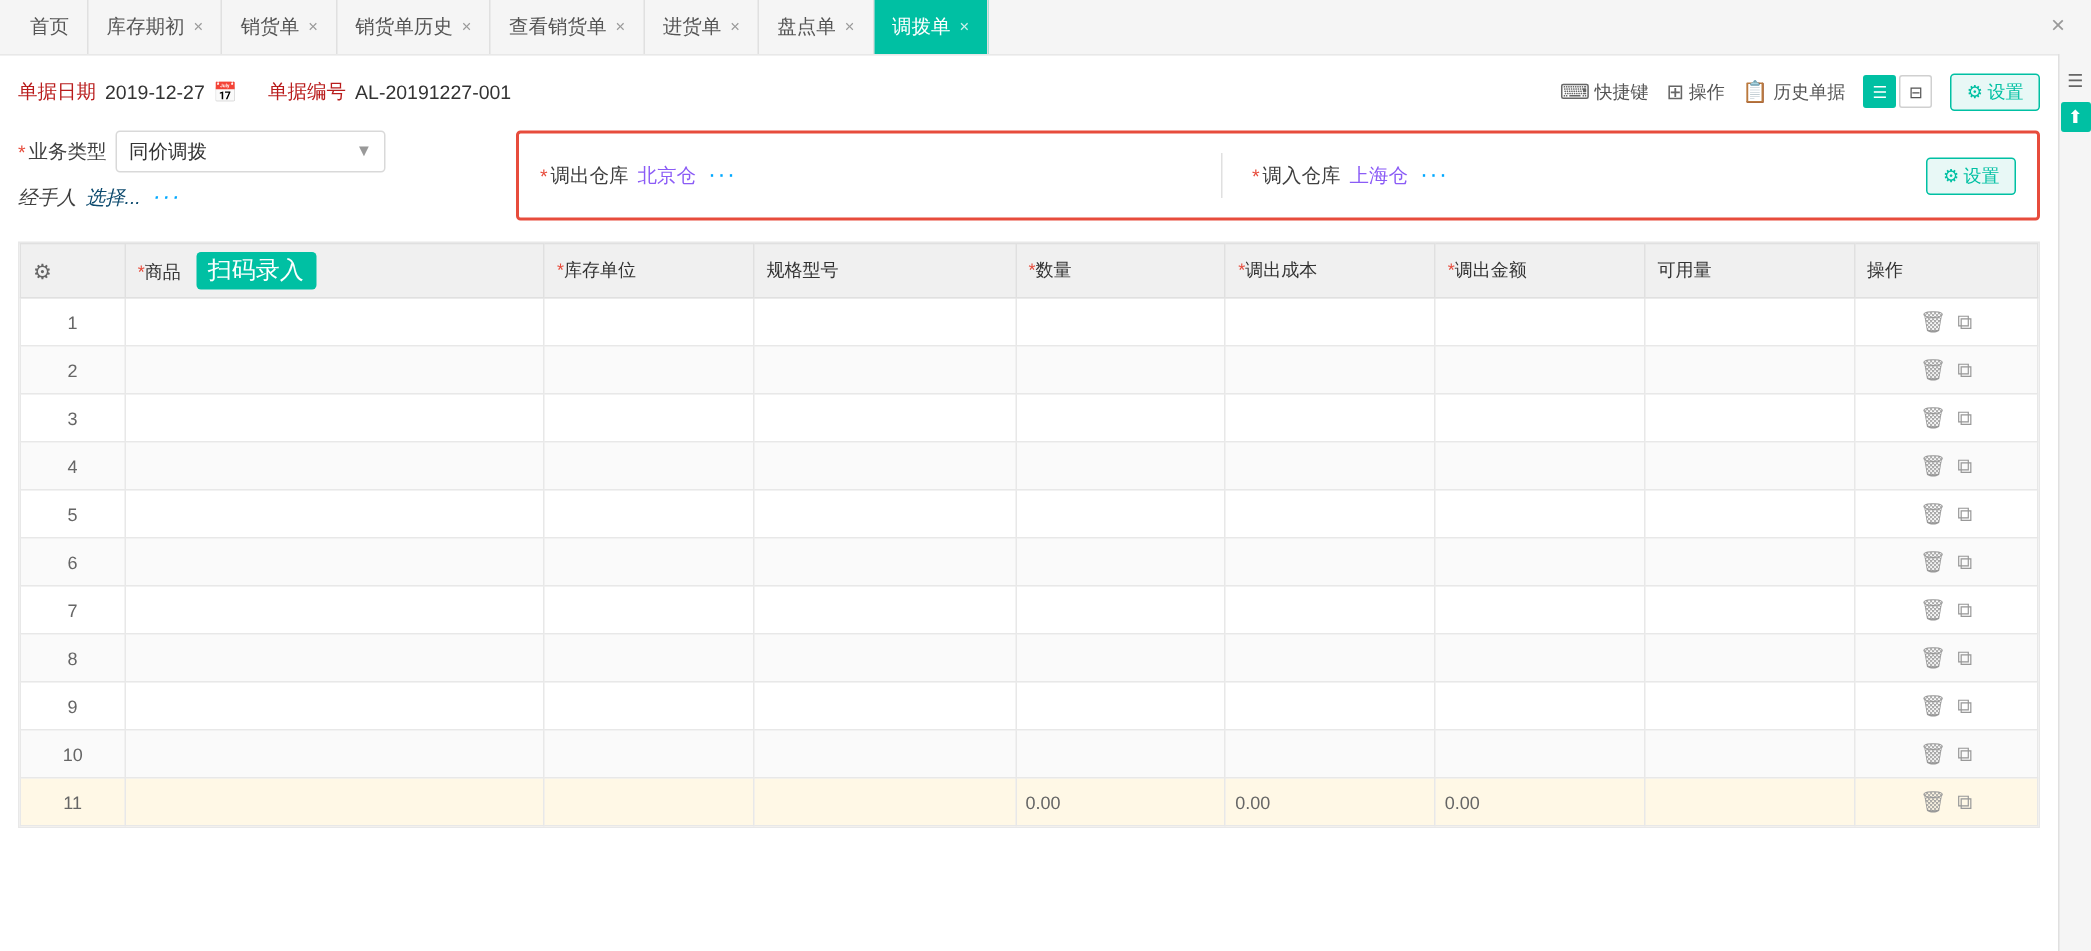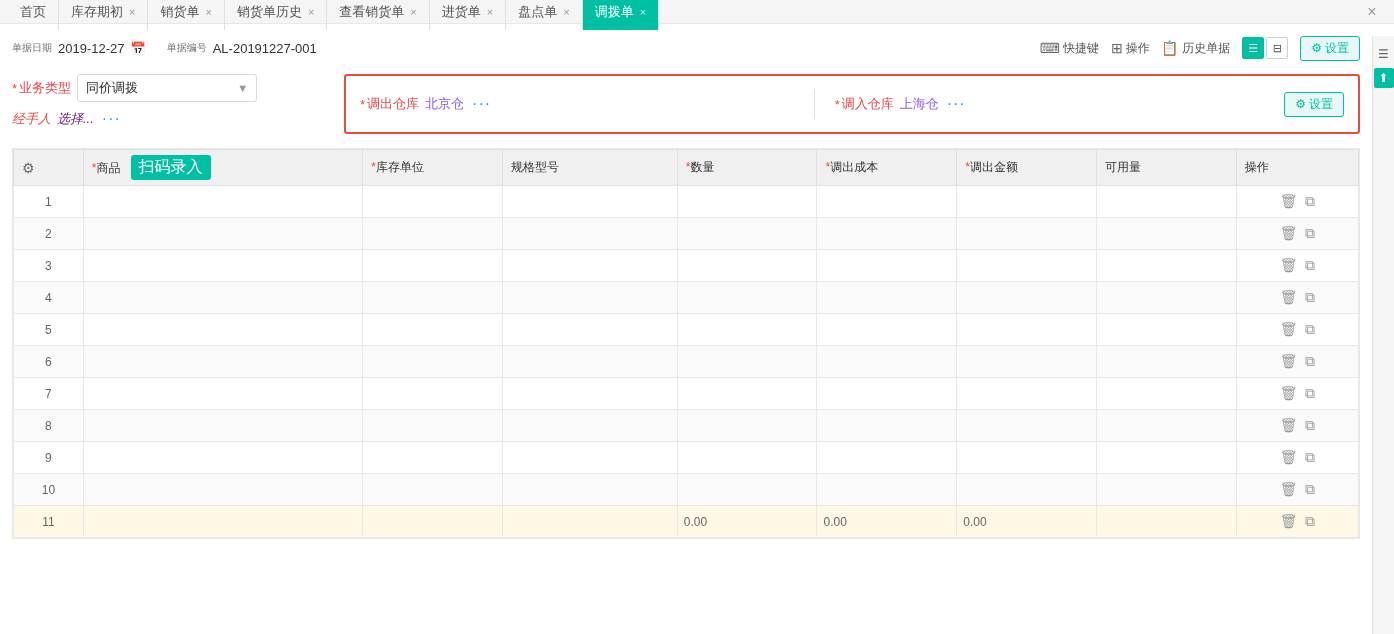--- a/index.html
+++ b/index.html
@@ -4,21 +4,21 @@
   <style>
     * { box-sizing: border-box; margin: 0; padding: 0; }
     body { font-family: 'Microsoft YaHei', Arial, sans-serif; font-size: 13px; background: #fff; color: #333; overflow: hidden; }
     
     
     .tab-bar {
       display: flex;
       align-items: center;
       border-bottom: 1px solid #e8e8e8;
       background: #f5f5f5;
-      height: 24px;
+      height: 37px;
       padding: 0 8px;
     }
     .tab-item {
       display: flex;
       align-items: center;
       padding: 0 12px;
       height: 36px;
       cursor: pointer;
       white-space: nowrap;
       color: #555;
@@ -68,23 +68,23 @@
       align-items: center;
       margin-bottom: 10px;
       height: 32px;
     }
     .header-field {
       display: flex;
       align-items: center;
       margin-right: 20px;
     }
     .header-label {
-      color: #737373;
+      color: #b91c1c;
       margin-right: 6px;
-      font-size: 10px;
+      font-size: 13px;
     }
     .header-value {
       color: #333;
       font-size: 13px;
       font-weight: 500;
     }
     .calendar-icon {
       margin-left: 6px;
       cursor: pointer;
       color: #666;
@@ -143,21 +143,21 @@
     .form-field {
       display: flex;
       align-items: center;
       margin-bottom: 8px;
     }
     .required-star {
       color: #e74c3c;
       margin-right: 2px;
     }
     .field-label {
-      color: #ef4444;
+      color: #404040;
       white-space: nowrap;
     }
     .field-value {
       color: #8b5cf6;
       margin-left: 6px;
     }
     .field-input {
       border: 1px solid #d9d9d9;
       border-radius: 3px;
       padding: 4px 8px;
@@ -191,21 +191,21 @@
       height: 30px;
       background: #e0e0e0;
       margin: 0 20px;
     }
     .person-field {
       display: flex;
       align-items: center;
       font-style: italic;
     }
     .person-placeholder {
-      color: #701a75;
+      color: #0c4a6e;
       margin-left: 6px;
     }
 
     
     .table-container {
       border: 1px solid #e8e8e8;
       overflow: hidden;
     }
     .data-table {
       width: 100%;

